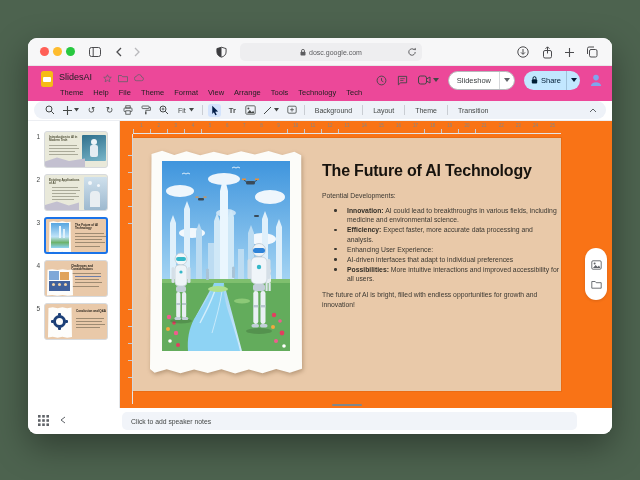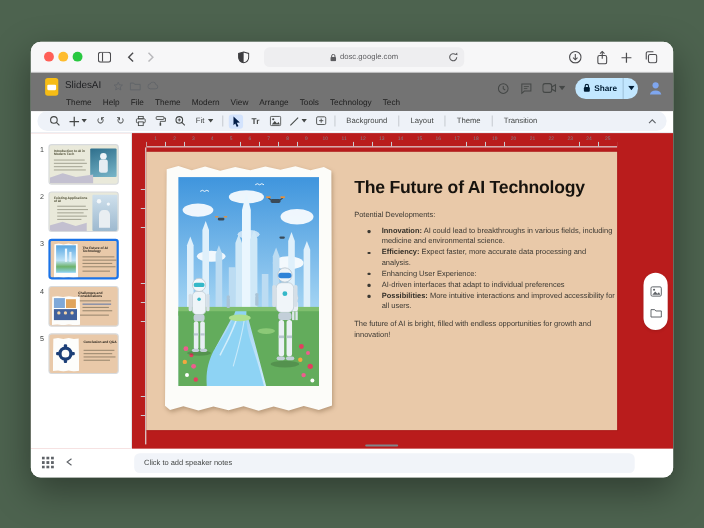--- a/index.html
+++ b/index.html
@@ -9,49 +9,49 @@
   #stage{position:relative;width:640px;height:480px;background:#4d634f}
   
   .window{position:absolute;left:28px;top:38px;width:584px;height:396px;background:#fff;border-radius:9px;box-shadow:0 12px 34px rgba(0,0,0,.38);overflow:hidden}
   
   .titlebar{position:absolute;left:0;top:0;width:100%;height:28px;background:#f7f7f8;border-bottom:1px solid #e7e7e9}
   .light{position:absolute;top:9px;width:9px;height:9px;border-radius:50%}
   .tb-ic{position:absolute;top:7px;width:14px;height:14px;color:#4c4c4f;display:flex;align-items:center;justify-content:center}
   .urlfield{position:absolute;left:212px;top:5px;width:182px;height:18px;background:#eeeef0;border-radius:5px;display:flex;align-items:center;justify-content:center;gap:3px;color:#5c5c5f;font-size:7px}
   .urlfield .reload{position:absolute;right:5px;top:4px;width:10px;height:10px;color:#5c5c5f}
   
-  .appheader{position:absolute;left:0;top:28px;width:100%;height:35px;background:#737373}
+  .appheader{position:absolute;left:0;top:28px;width:100%;height:35px;background:#ec4899}
   .slideslogo{position:absolute;left:13px;top:5px;width:12px;height:16px;background:#f6bc15;border-radius:2.5px}
   .slideslogo::after{content:"";position:absolute;left:2px;top:6px;width:8px;height:5px;background:#fff;border-radius:1px}
   .doctitle{position:absolute;left:31px;top:6px;font-size:9px;color:#202124}
   .hd-ic{position:absolute;top:7px;width:10px;height:10px;color:#5f6368;display:flex;align-items:center;justify-content:center}
   .menubar{position:absolute;left:28px;top:21px;display:flex;gap:2px}
   .menubar span{font-size:7.5px;color:#1f1f1f;padding:1px 4px;border-radius:4px;cursor:default}
   .hdr-right{position:absolute;right:9px;top:4px;display:flex;align-items:center;gap:9px;height:20px}
   .hicon{width:12px;height:12px;color:#444746;display:flex;align-items:center;justify-content:center}
   .withcaret{display:flex;align-items:center;gap:2px;color:#444746}
   .btn-slideshow{display:flex;align-items:center;height:19px;border:1px solid #b6b8bb;border-radius:10px;overflow:hidden;background:#fff}
   .btn-slideshow .lbl{font-size:7.5px;color:#3c4043;padding:0 8px}
   .btn-slideshow .dd{width:15px;height:100%;border-left:1px solid #d5d7da;display:flex;align-items:center;justify-content:center;color:#5f6368}
   .btn-share{display:flex;align-items:center;height:19px;background:#c2e7ff;border-radius:10px;color:#001d35;overflow:hidden}
-  .btn-share .lbl{font-size:7.5px;font-weight:bold;padding:0 5px 0 3px}
+  .btn-share .lbl{font-size:7.5px;font-weight:normal;padding:0 5px 0 3px}
   .btn-share .lock{margin-left:7px;display:flex}
   .btn-share .dd{width:14px;height:100%;display:flex;align-items:center;justify-content:center;border-left:1px solid rgba(0,29,53,.18)}
   .avatar{width:14px;height:14px;display:flex;align-items:center;justify-content:center}
   
   .toolbar{position:absolute;left:6px;top:63px;width:572px;height:18px;background:#eef2f8;border-radius:9px;display:flex;align-items:center;gap:5px;padding:0 9px;color:#444746}
   .ticon{width:13px;height:13px;display:flex;align-items:center;justify-content:center;border-radius:3px;flex:0 0 auto}
   .ticon.sel{background:#d3e3fd;color:#041e49}
   .tsep{width:1px;height:10px;background:#c9cdd3;flex:0 0 auto}
   .tlabel{font-size:7px;color:#444746;padding:0 5px;white-space:nowrap}
   .fitbox{display:flex;align-items:center;gap:3px;font-size:7px;color:#444746;padding:0 3px}
   .glyph{font-size:9px;line-height:1}
   .collapse{margin-left:auto;color:#5f6368}
   
-  .workspace{position:absolute;left:0;top:82px;width:100%;height:288px;background:#b91c1c;border-top:1px solid #eceef2}
+  .workspace{position:absolute;left:0;top:82px;width:100%;height:288px;background:#f97316;border-top:1px solid #eceef2}
   .filmstrip{position:absolute;left:0;top:0;width:92px;height:100%;background:#fff;border-right:1px solid #e3e5e8}
   .thumbrow{position:absolute;left:0;width:92px;height:37px}
   .thumbnum{position:absolute;left:2px;top:2px;width:10px;text-align:right;font-size:6.5px;color:#444746}
   .thumb{position:absolute;left:16px;top:0;width:64px;height:37px;border:1px solid #d7dadd;border-radius:3px;overflow:hidden;background:#fff}
   .thumb.sel{border:2px solid #1a73e8}
   .t-title{position:absolute;font-size:3px;font-weight:bold;line-height:1.1}
   .tline{position:absolute;height:1px;background:#9a9a88;opacity:.8}
   .paper-mini{position:absolute;background:#fdfdfb;clip-path:polygon(2% 3%,20% 1%,40% 4%,60% 1%,80% 4%,98% 2%,100% 97%,80% 99%,60% 96%,40% 99%,20% 96%,0% 98%)}
   
   .canvas{position:absolute;left:92px;top:0;width:492px;height:288px}
@@ -173,21 +173,21 @@
     <span class="hd-ic" style="left:106px">
       <svg width="11" height="8" viewBox="0 0 11 8">
             <path d="M3 7 a2.4 2.4 0 0 1 -.3-4.8 a3 3 0 0 1 5.8.7 a2 2 0 0 1 -.3 4.1 Z" fill="none" stroke="currentColor" stroke-width=".8"></path>
           </svg>
     </span>
     <div class="menubar">
       <span>Theme</span>
       <span>Help</span>
       <span>File</span>
       <span>Theme</span>
-      <span>Modern</span>
+      <span>Format</span>
       <span>View</span>
       <span>Arrange</span>
       <span>Tools</span>
       <span>Technology</span>
       <span>Tech</span>
     </div>
     <div class="hdr-right">
       <span class="hicon">
         <svg width="11" height="11" viewBox="0 0 12 12">
               <circle cx="6" cy="6" r="4.8" fill="none" stroke="currentColor"></circle>
@@ -202,20 +202,28 @@
             </svg>
       </span>
       <span class="withcaret">
         <svg width="13" height="10" viewBox="0 0 13 10">
               <rect x=".5" y="1" width="8" height="8" rx="2" fill="none" stroke="currentColor"></rect>
               <path d="M8.5 4 L12 2 V8 L8.5 6 Z" fill="none" stroke="currentColor"></path>
             </svg>
         <svg width="6" height="4" viewBox="0 0 6 4">
               <polygon points="0,0 6,0 3,4" fill="currentColor"></polygon>
             </svg>
+      </span>
+      <span class="btn-slideshow">
+        <span class="lbl">Slideshow</span>
+        <span class="dd">
+          <svg width="6" height="4" viewBox="0 0 6 4">
+                <polygon points="0,0 6,0 3,4" fill="currentColor"></polygon>
+              </svg>
+        </span>
       </span>
       <span class="btn-share">
         <span class="lock">
           <svg width="7" height="8" viewBox="0 0 7 8">
                 <rect x=".8" y="3.2" width="5.4" height="4.2" rx="1" fill="#001d35"></rect>
                 <path d="M2 3.4 V2.2 a1.5 1.5 0 0 1 3 0 V3.4" fill="none" stroke="#001d35"></path>
               </svg>
         </span>
         <span class="lbl">Share</span>
         <span class="dd">

